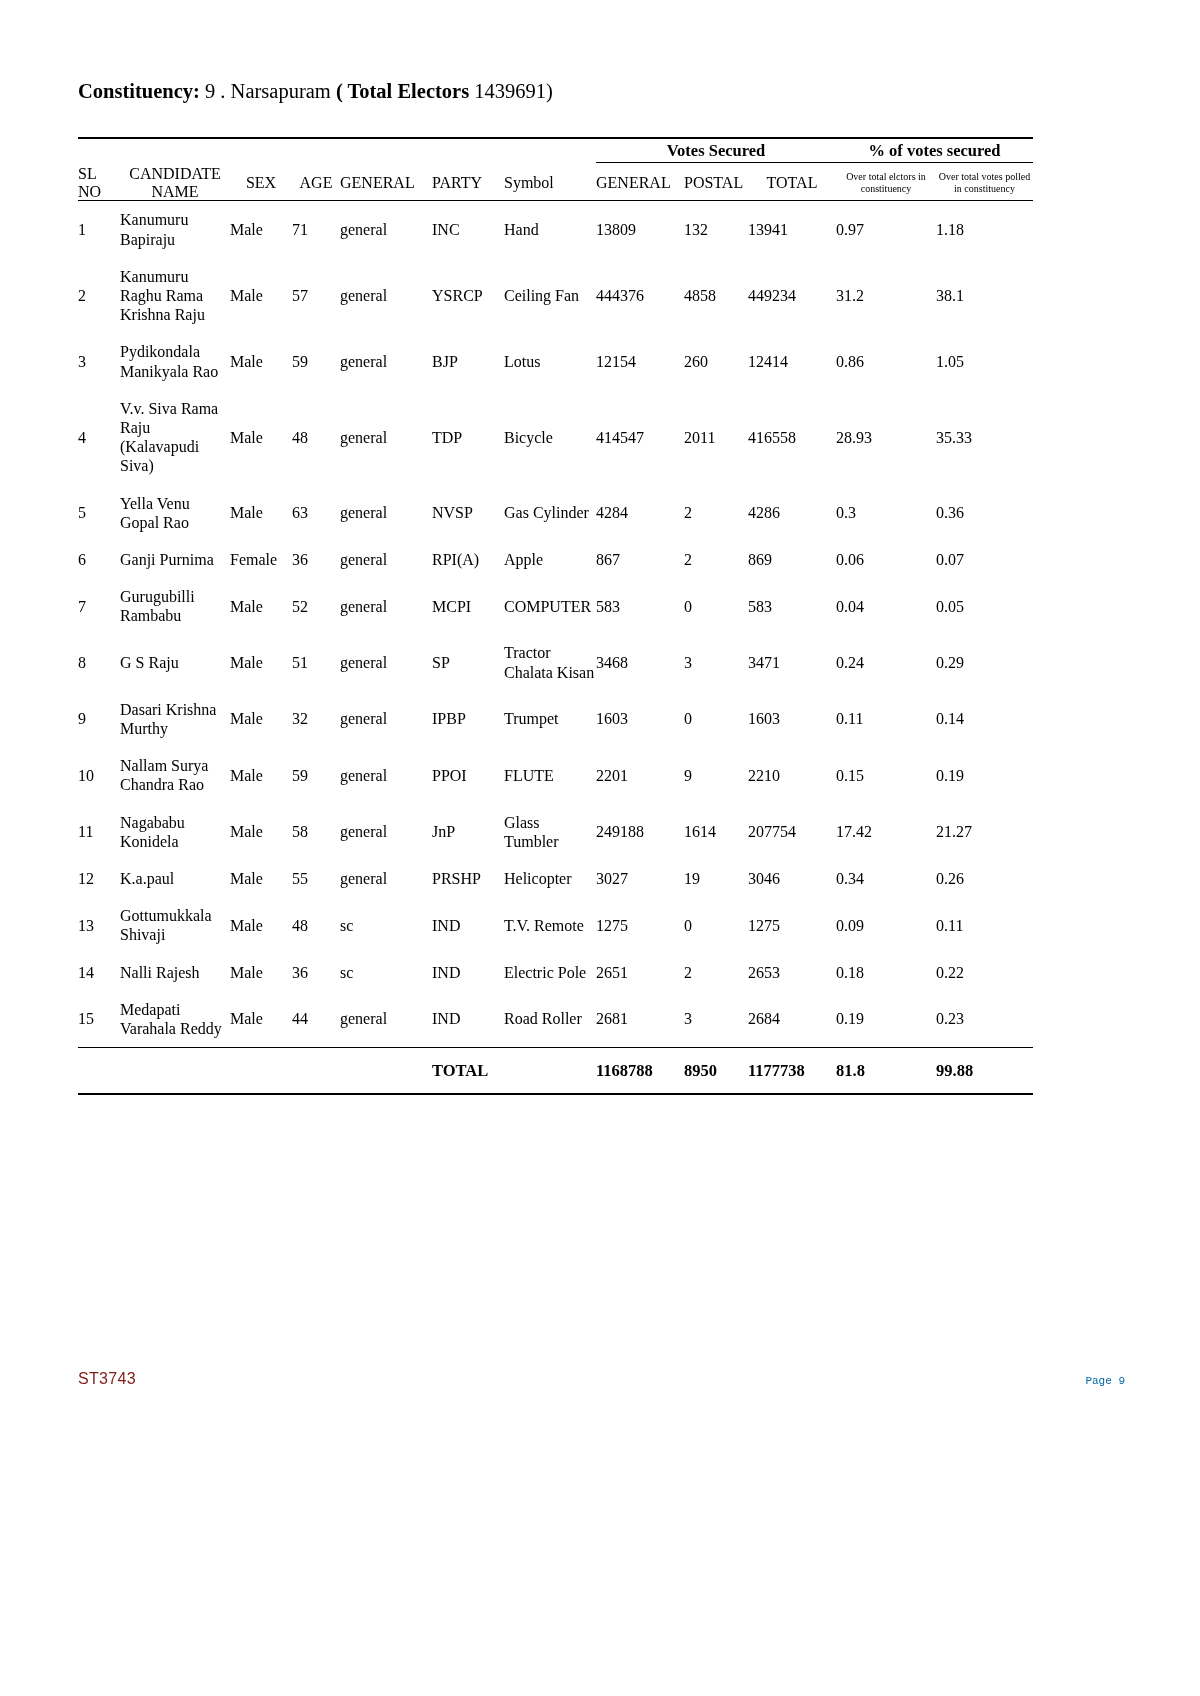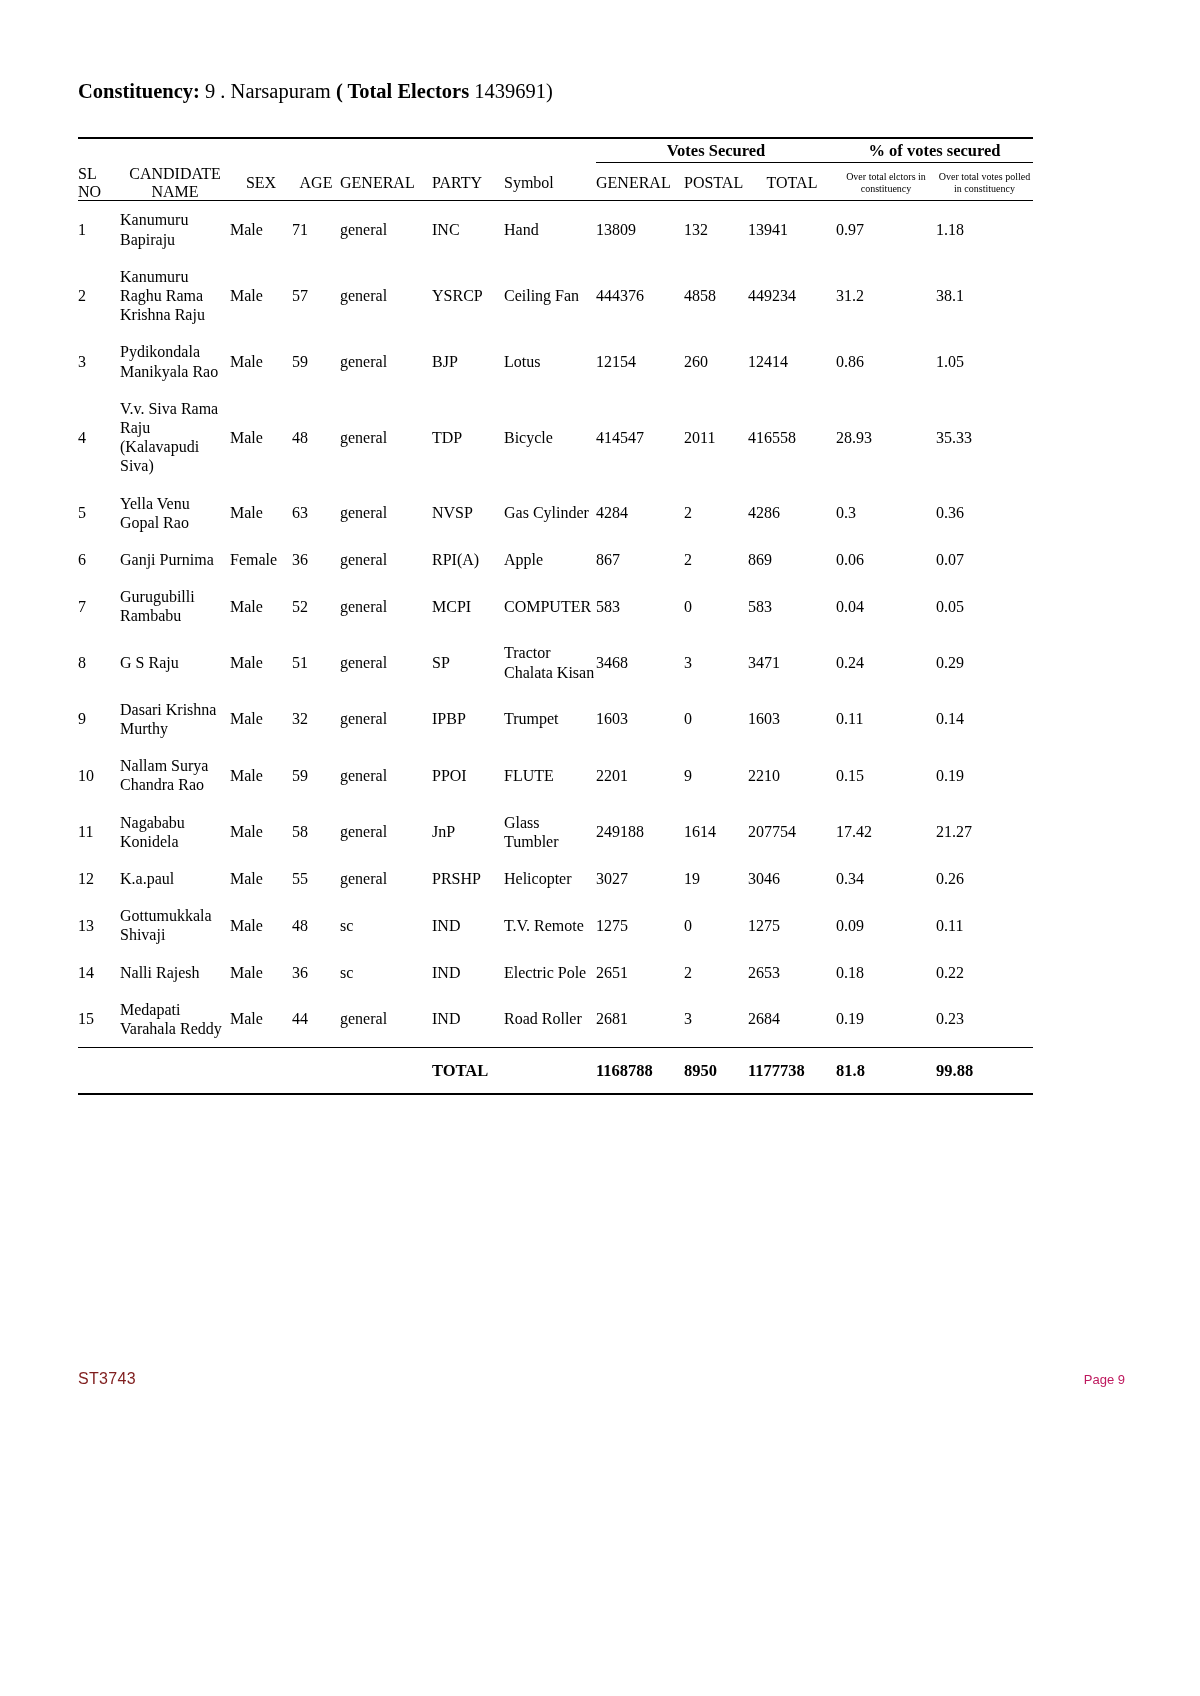--- a/index.html
+++ b/index.html
@@ -126,23 +126,23 @@
     align-items: baseline;
     font-size: 17px;
   }
   .footer-left {
     color: #7f1d1d;
     letter-spacing: 0.3px;
     font-family: "Liberation Sans", sans-serif;
     font-size: 16px;
   }
   .footer-right {
-    color: #be185d;
-    font-family: Liberation Sans, sans-serif;
-    font-size: 13px;
+    color: #0369a1;
+    font-family: Liberation Mono, monospace;
+    font-size: 11px;
   }
 </style>
 </head>
 <body>
 
 <div class="page">
 
   <div class="constituency-line">
     <span class="b">Constituency:</span>
     <span class="n">9 . Narsapuram</span>

